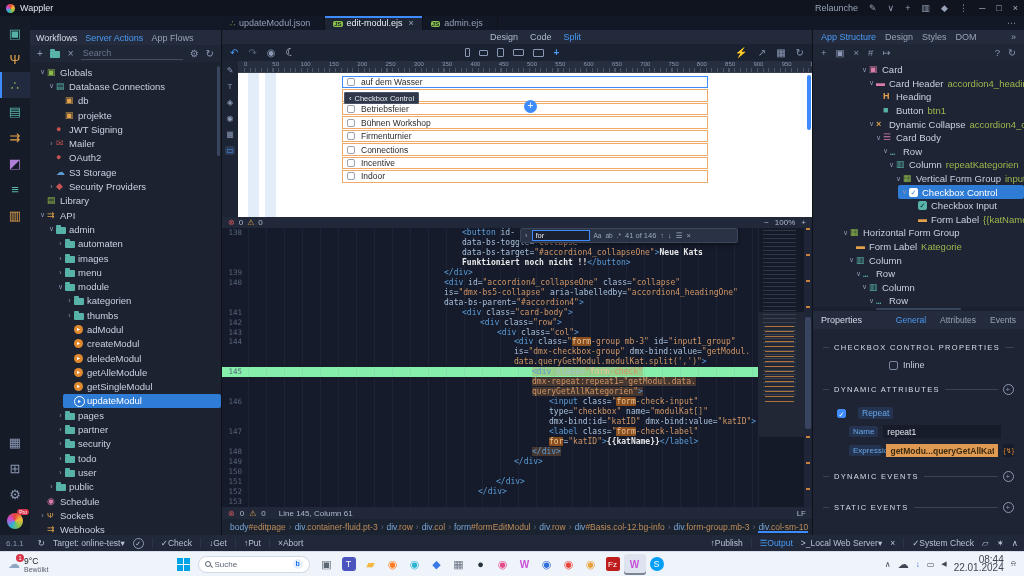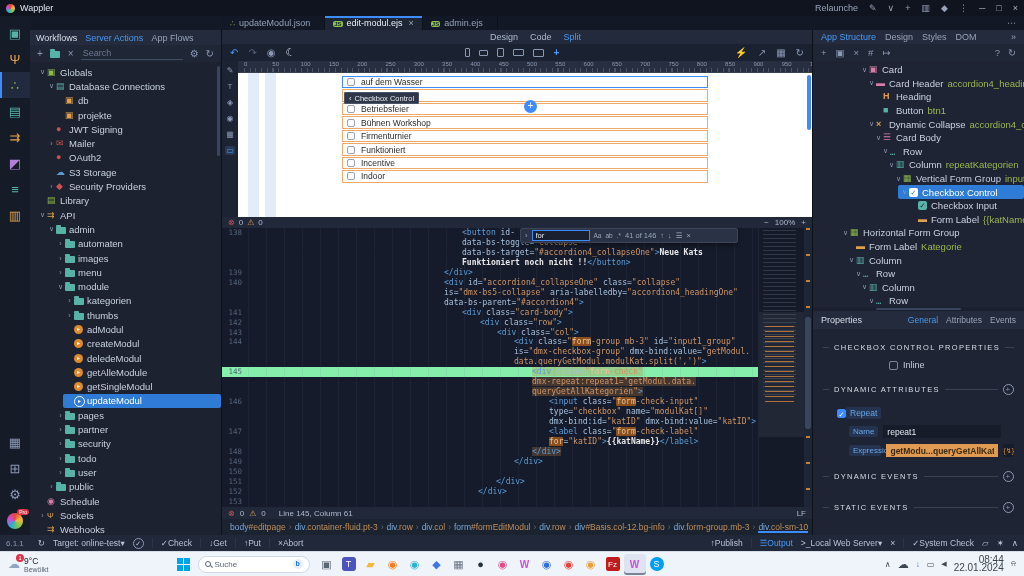--- a/index.html
+++ b/index.html
@@ -131,30 +131,30 @@
 .rp-tabs{height:14px;display:flex;align-items:center;gap:9px;font-size:9px;color:#97a3b8;padding:0 8px;background:#242b3c}
 .rp-tab-active{color:#4a9af5}
 .rp-chev{margin-left:auto}
 .rp-toolbar{height:17px;display:flex;align-items:center;gap:9px;font-size:9.5px;color:#8b99b5;padding:0 8px;background:#1f2636}
 .rp-tb-right{margin-left:auto;display:flex;gap:8px}
 .rt{height:246px;overflow:hidden;position:relative;padding-top:2px}
 .rt-hscroll{height:4px;background:#1a2030;position:relative}
 .rt-hscroll .h{position:absolute;left:30%;width:40%;top:1px;height:2px;background:#39455e;border-radius:2px}
 .prophead{height:18px;display:flex;align-items:center;font-size:9px;padding:0 8px;gap:8px;background:#242b3c}
 .ph-title{color:#d6dce8}
-.ph-tabs{margin-left:auto;display:flex;gap:8px;color:#97a3b8;font-size:8.5px}
+.ph-tabs{margin-left:auto;display:flex;gap:14px;color:#97a3b8;font-size:8.5px}
 .props{flex:1;padding:0 10px;font-size:9px;color:#c6cedd}
 .sechead{display:flex;align-items:center;gap:5px;font-size:7.5px;letter-spacing:1.3px;color:#d8dee9;margin-top:14px}
 .sechead::before{content:"";width:6px;border-top:1px solid #3a4356}
 .sechead .line{flex:1;border-top:1px solid #3a4356}
 .cplus{width:11px;height:11px;border:1px solid #8b99b5;border-radius:50%;color:#8b99b5;font-size:8px;line-height:9px;text-align:center;flex:none}
 .inlinerow{display:flex;align-items:center;gap:5px;margin:8px 0 0 66px}
 .cb{width:9px;height:9px;border:1px solid #7a87a0;border-radius:2px;background:transparent}
 .cb.checked{background:#3d8bfd;border-color:#3d8bfd;color:#fff;font-size:7px;line-height:9px;text-align:center}
-.repeatrow{display:flex;align-items:center;gap:0;margin:12px 0 0 14px}
+.repeatrow{display:flex;align-items:center;gap:12px;margin:12px 0 0 14px}
 .bluepill{color:#69a7e8;background:#243350;padding:1px 4px;border-radius:2px;font-size:8.5px}
 .fieldrow{display:flex;align-items:center;gap:5px;margin:6px 0 0 26px}
 .fieldrow .lblpill{color:#69a7e8;background:#243350;padding:1px 4px;border-radius:2px;font-size:8px;min-width:20px;text-align:left}
 .fld{background:#161c2a;border:none;color:#e4e9f2;font-size:8.5px;height:13px;padding:0 4px;width:118px}
 .fld.orange{background:#e09a52;color:#3a2a10;font-weight:bold;width:112px}
 .binder{width:15px;height:13px;background:#161c2a;color:#e0892f;font-size:7px;line-height:13px;text-align:center;border-radius:2px}
 
 .bottombar{position:absolute;left:0;bottom:25px;width:1024px;height:16px;background:#20283a;display:flex;align-items:center;font-size:8.5px;color:#b9c2d4;gap:8px;padding:0 6px}
 .bb-sep{width:1px;height:10px;background:#2c3547}
 .bb-right{margin-left:auto;display:flex;align-items:center;gap:8px}
@@ -584,21 +584,21 @@
           </div>
 
 
           <div class="cbrow">
             <span class="cbbox"></span>
             <span>Firmenturnier</span>
           </div>
 
           <div class="cbrow">
             <span class="cbbox"></span>
-            <span>Funktioniert</span>
+            <span>Connections</span>
           </div>
 
           <div class="cbrow">
             <span class="cbbox"></span>
             <span>Incentive</span>
           </div>
 
           <div class="cbrow">
             <span class="cbbox"></span>
             <span>Indoor</span>

